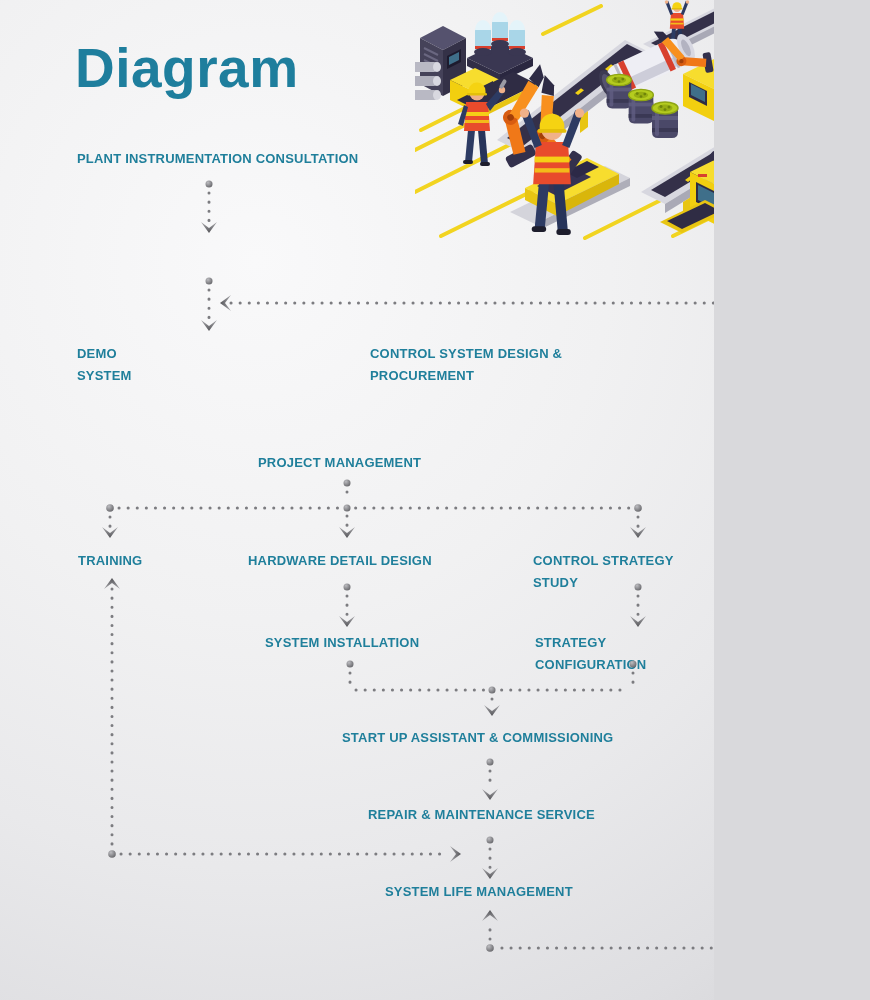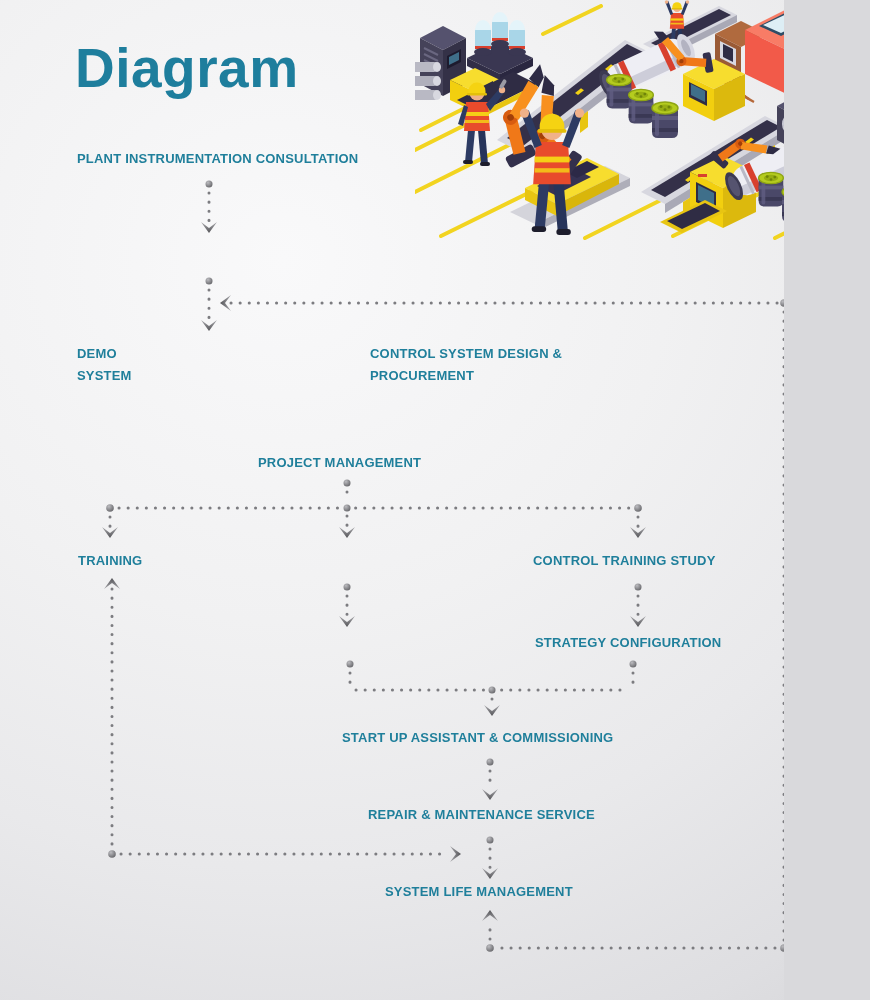--- a/index.html
+++ b/index.html
@@ -1,17 +1,17 @@
 <!DOCTYPE html>
 <html><head>
 <meta charset="utf-8">
 <style>
   html,body{margin:0;padding:0;background:#d9d9dc;}
   .page{
-    position:relative;width:784px;height:1000px;overflow:hidden;
+    position:relative;width:714px;height:1000px;overflow:hidden;
     background:radial-gradient(130% 95% at 36% 26%, #f9f9fa 0%, #f1f1f2 38%, #e9e9eb 64%, #dedee1 88%, #d6d6d9 100%);
     font-family:"Liberation Sans", sans-serif;
   }
   .title{
     position:absolute;left:75px;top:38px;
     font-size:55px;font-weight:bold;line-height:1.1;
     color:#1e7e9d;letter-spacing:.5px;
   }
   .node{
     position:absolute;
@@ -29,21 +29,23 @@
 
   <div class="title">Diagram</div>
 
   <div class="node" style="left:77px;top:148px">PLANT INSTRUMENTATION CONSULTATION</div>
   <div class="node" style="left:77px;top:343px">DEMO
 SYSTEM</div>
   <div class="node" style="left:370px;top:343px">CONTROL SYSTEM DESIGN &amp;
 PROCUREMENT</div>
   <div class="node" style="left:258px;top:452px">PROJECT MANAGEMENT</div>
   <div class="node" style="left:78px;top:550px">TRAINING</div>
-  <div class="node" style="left:533px;top:550px">CONTROL TRAINING STUDY</div>
+  <div class="node" style="left:248px;top:550px">HARDWARE DETAIL DESIGN</div>
+  <div class="node" style="left:533px;top:550px">CONTROL STRATEGY STUDY</div>
+  <div class="node" style="left:265px;top:632px">SYSTEM INSTALLATION</div>
   <div class="node" style="left:535px;top:632px">STRATEGY CONFIGURATION</div>
   <div class="node" style="left:342px;top:727px">START UP ASSISTANT &amp; COMMISSIONING</div>
   <div class="node" style="left:368px;top:804px">REPAIR &amp; MAINTENANCE SERVICE</div>
   <div class="node" style="left:385px;top:881px">SYSTEM LIFE MANAGEMENT</div>
 
   <svg class="connectors" width="870" height="1000" viewBox="0 0 870 1000">
     <defs>
       <path id="chev" d="M-8,-11 L0,0 L8,-11 L0,-5 Z"></path>
       <linearGradient id="gchev" x1="0" y1="0" x2="0" y2="1">
         <stop offset="0" stop-color="#a6a6aa"></stop>

